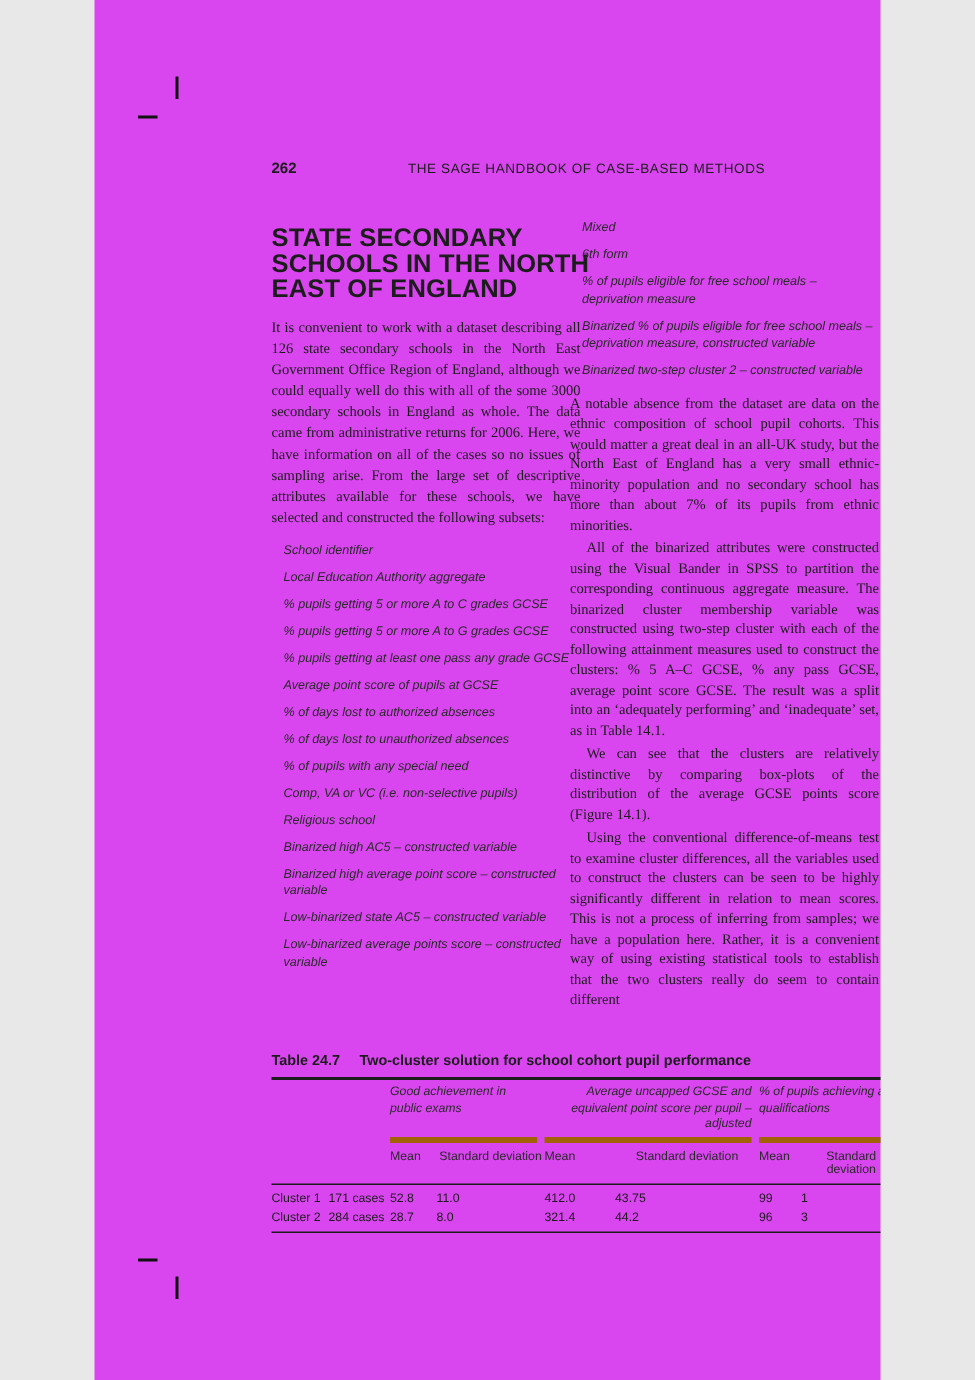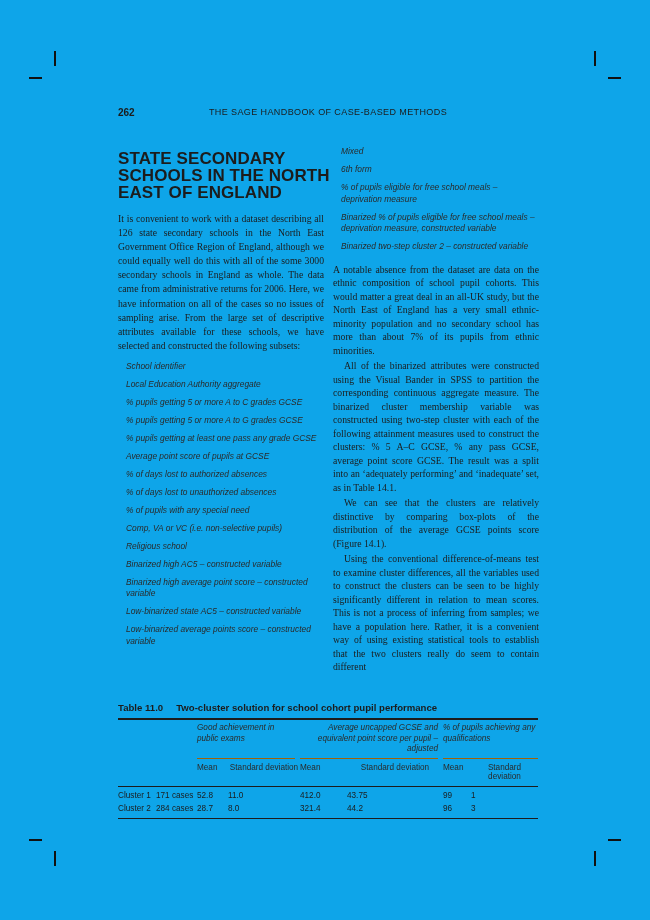--- a/index.html
+++ b/index.html
@@ -1,17 +1,17 @@
 <!DOCTYPE html>
 <html><head>
 <meta charset="utf-8">
 <style>
   html,body{margin:0;padding:0;background:#e8e8e8;}
   .page{
-    position:relative;width:650px;height:920px;background:#0ea5e9;
+    position:relative;width:524px;height:920px;background:#d946ef;
     font-family:"Liberation Serif",serif;color:#1c1c1c;overflow:hidden;
     margin:0 auto;
   }
   
   .crop{position:absolute;background:#111;}
   .crop.v{width:2px;height:15px;}
   .crop.h{width:13px;height:2px;}
 
   
   .running-head-wrap{position:absolute;left:118px;top:107px;width:420px;}
@@ -19,21 +19,21 @@
     position:absolute;left:0;top:0;
     font-family:"Liberation Sans",sans-serif;font-weight:bold;font-size:10px;
   }
   .running-head{
     text-align:center;font-family:"Liberation Sans",sans-serif;
     font-size:9px;letter-spacing:0.4px;
   }
 
   
   .col-left{position:absolute;left:118px;top:138px;width:206px;}
-  .col-right{position:absolute;left:333px;top:146px;width:206px;}
+  .col-right{position:absolute;left:317px;top:146px;width:206px;}
 
   .section-heading{
     font-family:"Liberation Sans",sans-serif;font-weight:bold;
     font-size:17px;line-height:17px;letter-spacing:0.1px;width:212px;margin-top:12px;
   }
   .body-para{
     font-size:9.7px;line-height:14.1px;text-align:justify;margin:0 0 2px 0;
   }
   .col-left .body-para{margin-top:11px;}
   .body-para.indent{text-indent:11px;}
@@ -53,21 +53,21 @@
   }
   .table-title .t-label{margin-right:13px;}
   .t-toprule{height:2px;background:#1c1c1c;margin-top:5px;}
   .t-grid{
     display:grid;
     grid-template-columns:38px 41px 31px 72px 47px 96px 28px 67px;
     font-family:"Liberation Sans",sans-serif;font-size:8.2px;
   }
   .t-group{
     font-style:italic;line-height:10.5px;padding:3px 0 3px 0;
-    border-bottom:1px solid #a16207;color:#2a2a2a;
+    border-bottom:4px solid #a16207;color:#2a2a2a;
   }
   .t-group.gpad{margin-right:5px;}
   .t-sub{padding:4px 0 2px 0;color:#2a2a2a;}
   .t-sub.sd{text-align:center;}
   .t-rule{grid-column:1/-1;height:1px;background:#1c1c1c;margin:3px 0 2px 0;}
   .t-rule.bottom{margin:2px 0 0 0;}
   .t-data{line-height:13.5px;}
   .t-data.sd{text-align:left;}
   .t-cell{min-height:1px;}
 </style>
@@ -123,21 +123,21 @@
     <div class="right-paras" id="right-paras" style="margin-top:10px;">
         <p class="body-para">A notable absence from the dataset are data on the ethnic composition of school pupil cohorts. This would matter a great deal in an all-UK study, but the North East of England has a very small ethnic-minority population and no secondary school has more than about 7% of its pupils from ethnic minorities.</p>
         <p class="body-para indent">All of the binarized attributes were constructed using the Visual Bander in SPSS to partition the corresponding continuous aggregate measure. The binarized cluster membership variable was constructed using two-step cluster with each of the following attainment measures used to construct the clusters: % 5 A–C GCSE, % any pass GCSE, average point score GCSE. The result was a split into an ‘adequately performing’ and ‘inadequate’ set, as in Table 14.1.</p>
         <p class="body-para indent">We can see that the clusters are relatively distinctive by comparing box-plots of the distribution of the average GCSE points score (Figure 14.1).</p>
         <p class="body-para indent">Using the conventional difference-of-means test to examine cluster differences, all the variables used to construct the clusters can be seen to be highly significantly different in relation to mean scores. This is not a process of inferring from samples; we have a population here. Rather, it is a convenient way of using existing statistical tools to establish that the two clusters really do seem to contain different</p>
       </div>
   </div>
 
   <div class="table-block">
     <div class="table-title">
-      <span class="t-label">Table 11.0</span><span>Two-cluster solution for school cohort pupil performance</span>
+      <span class="t-label">Table 24.7</span><span>Two-cluster solution for school cohort pupil performance</span>
     </div>
     <div class="t-toprule"></div>
     <div class="t-grid" id="t-grid">
         <div class="t-cell" style="grid-column: span 2;"></div>
         <div class="t-group gpad" style="grid-column: span 2;">Good achievement in public exams</div>
         <div class="t-group gpad" style="grid-column: span 2; text-align: right;">Average uncapped GCSE and equivalent point score per pupil – adjusted</div>
         <div class="t-group" style="grid-column: span 2;">% of pupils achieving any qualifications</div>
         <div class="t-cell" style="grid-column: span 2;"></div>
         <div class="t-sub mean">Mean</div>
         <div class="t-sub sd">Standard deviation</div>

